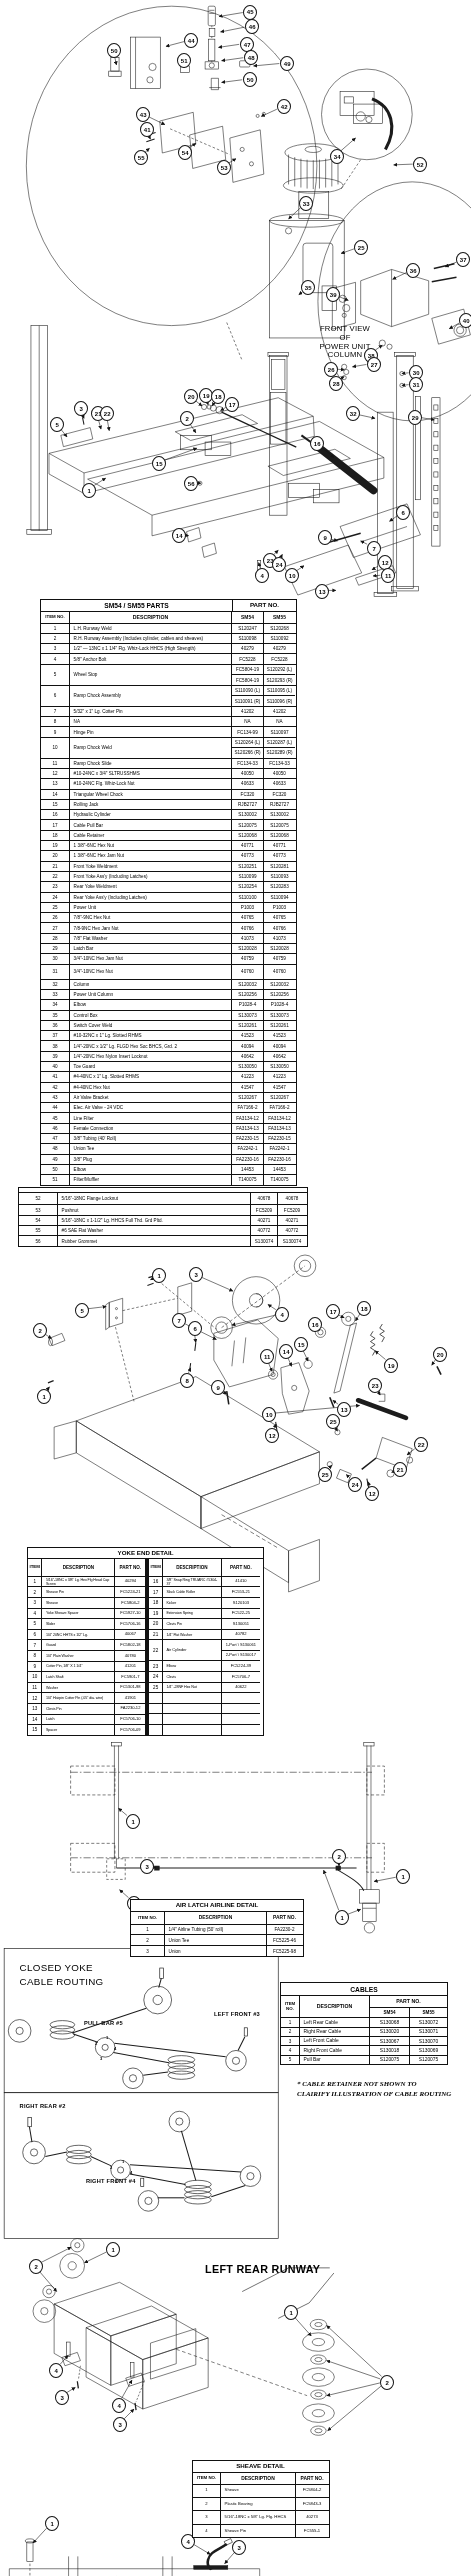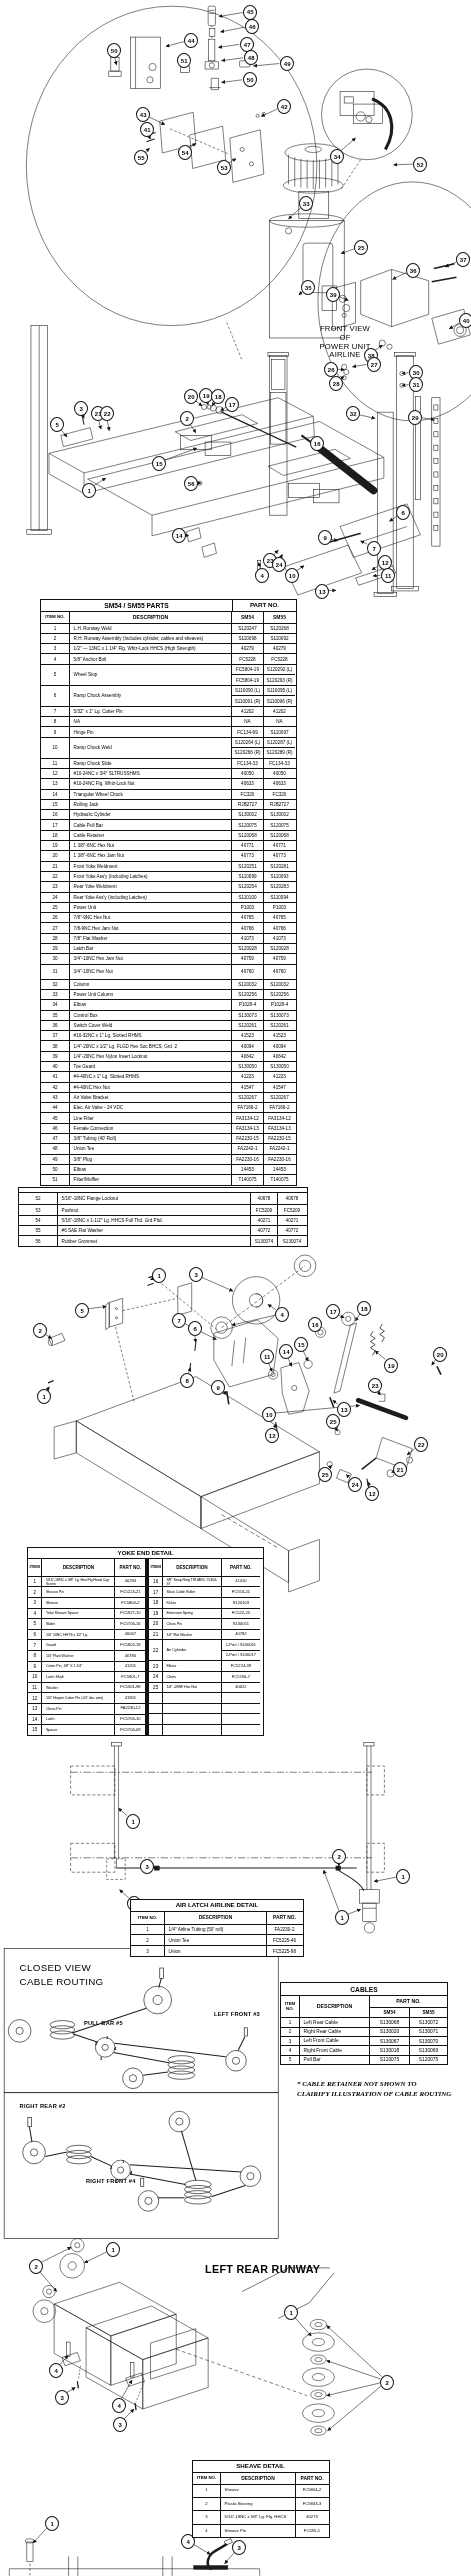--- a/index.html
+++ b/index.html
@@ -646,22 +646,22 @@
       <div class="mini-num" style="left: 114px; top: 2046px;">4</div>
       <div class="mini-num" style="left: 122px; top: 2159px;">1</div>
       <div class="mini-num" style="left: 110px; top: 2165px;">2</div>
       <div class="mini-num" style="left: 115px; top: 2179px;">3</div>
       <div class="mini-num" style="left: 130px; top: 2170px;">4</div>
     </div>
 
   <div class="lbl lbl-frontview" style="left:301px;top:325px">FRONT VIEW
 OF
 POWER UNIT
-AIRLINE</div>
-  <div class="lbl lbl-cyr" style="left:19.6px;top:1961px">CLOSED VIEW
+COLUMN</div>
+  <div class="lbl lbl-cyr" style="left:19.6px;top:1961px">CLOSED YOKE
 CABLE ROUTING</div>
   <div class="lbl lbl-tag" style="left:133px;top:1951px">LEFT REAR #1</div>
   <div class="lbl lbl-tag" style="left:84px;top:2020px">PULL BAR #5</div>
   <div class="lbl lbl-tag" style="left:214px;top:2011px">LEFT FRONT #3</div>
   <div class="lbl lbl-tag" style="left:19.6px;top:2103px">RIGHT REAR #2</div>
   <div class="lbl lbl-tag" style="left:86px;top:2178px">RIGHT FRONT #4</div>
   <div class="lbl lbl-lhr" style="left:205px;top:2263px">LEFT REAR RUNWAY</div>
   <div class="lbl lbl-note" style="left:297px;top:2080px;width:165px">* CABLE RETAINER NOT SHOWN TO
 CLAIRIFY ILLUSTRATION OF CABLE ROUTING</div>
 

